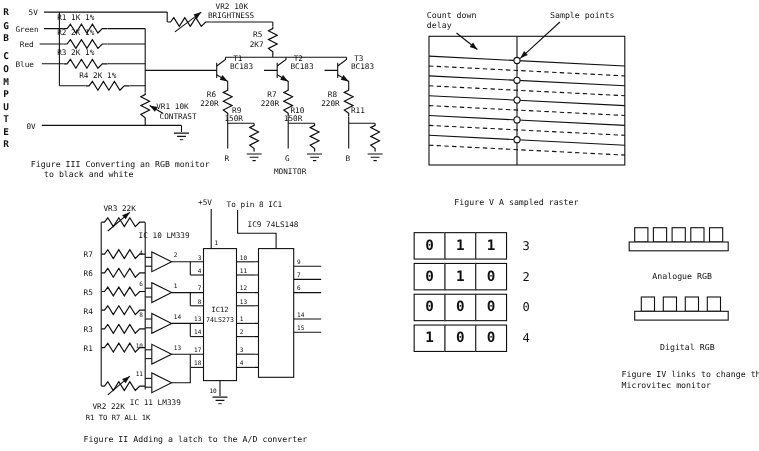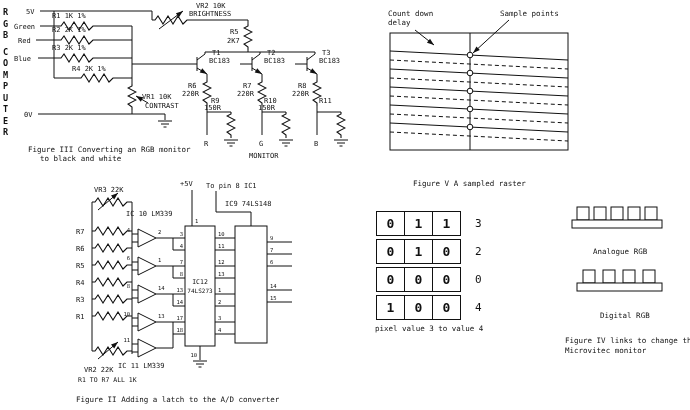--- a/index.html
+++ b/index.html
@@ -355,21 +355,20 @@
       <div class="rowval">0</div>
     </div>
     <div class="bitrow">
       <div class="bitcell">1</div>
       <div class="bitcell">0</div>
       <div class="bitcell">0</div>
       <div class="rowval">4</div>
     </div>
   </div>
   <div id="fig1-caption">
-    <div>pixel value 3 to value 4</div>
   </div>
 
   <svg class="fig" style="left:558px;top:192px" width="132" height="175" viewBox="0 0 132 175">
     <g stroke="#111" stroke-width="1" fill="#fff">
       <rect x="19" y="15" width="12" height="13"></rect>
       <rect x="36" y="15" width="12" height="13"></rect>
       <rect x="53" y="15" width="12" height="13"></rect>
       <rect x="70" y="15" width="12" height="13"></rect>
       <rect x="87" y="15" width="12" height="13"></rect>
       <rect x="14" y="28" width="90" height="8"></rect>

